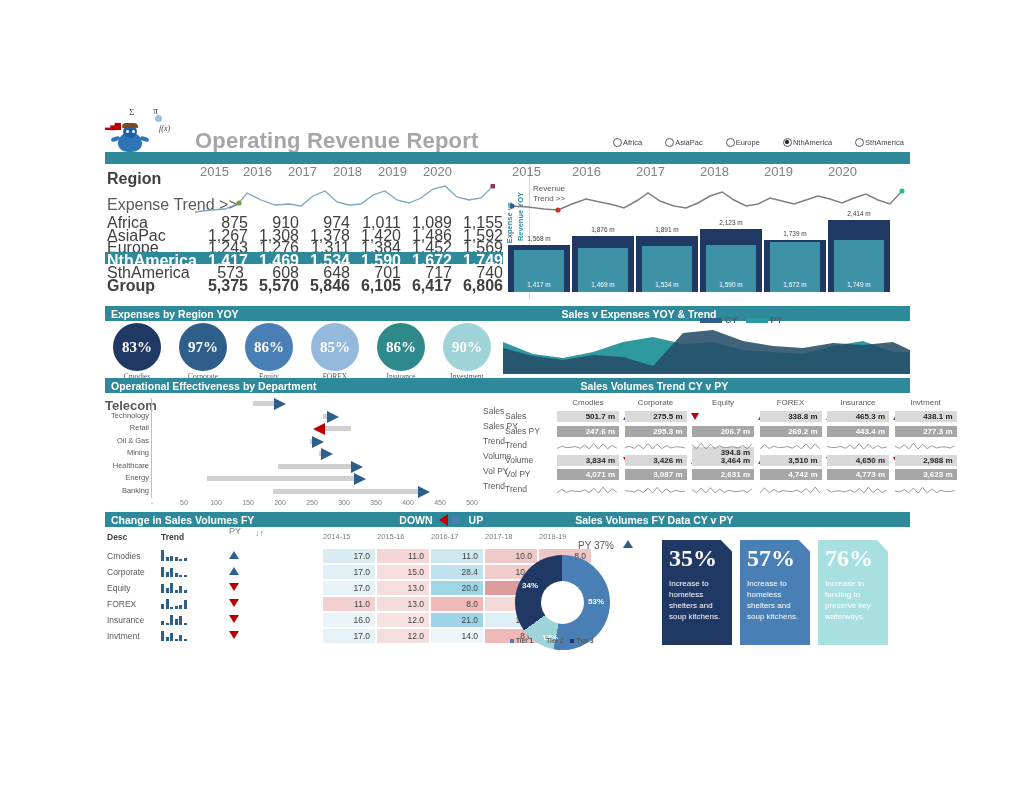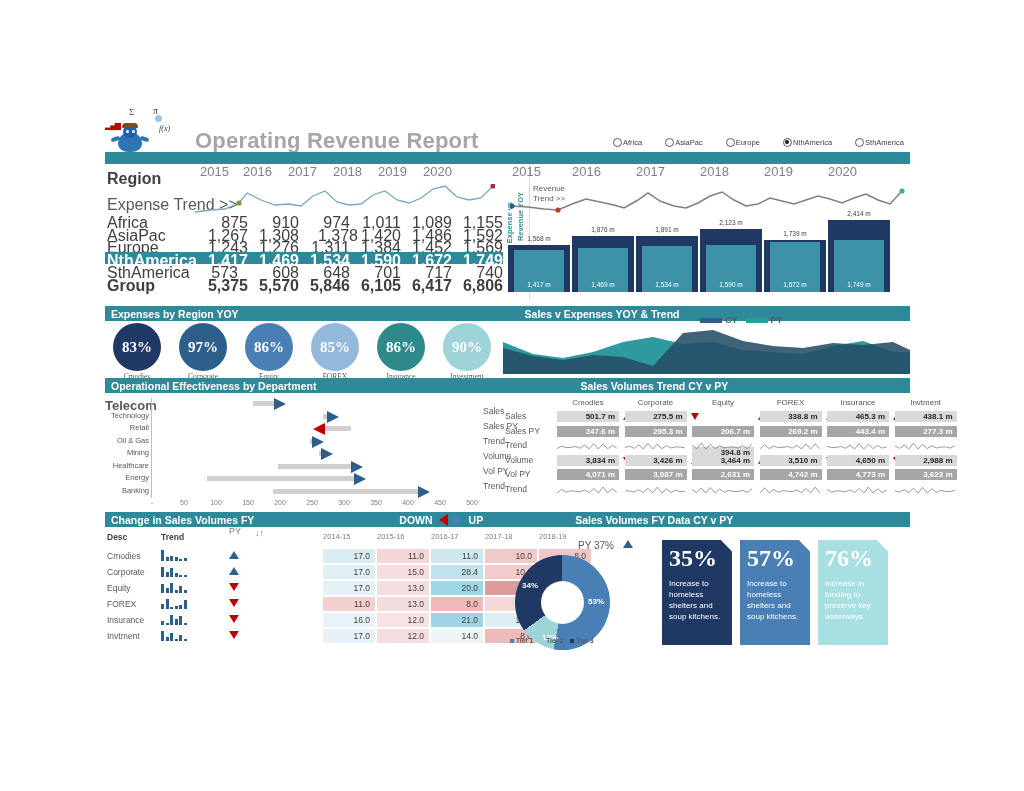--- a/index.html
+++ b/index.html
@@ -158,21 +158,21 @@
             <span class="v" style="left:146px;">910</span>
             <span class="v" style="left:197px;">974</span>
             <span class="v" style="left:248px;">1,011</span>
             <span class="v" style="left:299px;">1,089</span>
             <span class="v" style="left:350px;">1,155</span>
           </div>
           <div class="trow" style="top:62.6px;">
             <span class="lbl">AsiaPac</span>
             <span class="v" style="left:95px;">1,267</span>
             <span class="v" style="left:146px;">1,308</span>
-            <span class="v" style="left:205px;">1,378</span>
+            <span class="v" style="left:197px;">1,378</span>
             <span class="v" style="left:248px;">1,420</span>
             <span class="v" style="left:299px;">1,486</span>
             <span class="v" style="left:350px;">1,592</span>
           </div>
           <div class="trow" style="top:75.2px;">
             <span class="lbl">Europe</span>
             <span class="v" style="left:95px;">1,243</span>
             <span class="v" style="left:146px;">1,276</span>
             <span class="v" style="left:197px;">1,311</span>
             <span class="v" style="left:248px;">1,384</span>
@@ -183,21 +183,21 @@
             <span class="lbl">NthAmerica</span>
             <span class="v" style="left:95px;">1,417</span>
             <span class="v" style="left:146px;">1,469</span>
             <span class="v" style="left:197px;">1,534</span>
             <span class="v" style="left:248px;">1,590</span>
             <span class="v" style="left:299px;">1,672</span>
             <span class="v" style="left:350px;">1,749</span>
           </div>
           <div class="trow" style="top:100.4px;">
             <span class="lbl">SthAmerica</span>
-            <span class="v" style="left:85px;">573</span>
+            <span class="v" style="left:91px;">573</span>
             <span class="v" style="left:146px;">608</span>
             <span class="v" style="left:197px;">648</span>
             <span class="v" style="left:248px;">701</span>
             <span class="v" style="left:299px;">717</span>
             <span class="v" style="left:350px;">740</span>
           </div>
           <div class="trow grp" style="top:113px;">
             <span class="lbl">Group</span>
             <span class="v" style="left:95px;">5,375</span>
             <span class="v" style="left:146px;">5,570</span>
@@ -253,21 +253,21 @@
           <div style="position:absolute;left:264px;top:66px;width:62px;text-align:center;font-size:6.5px;color:#404040;">1,739 m</div>
           <div style="position:absolute;left:270px;top:117px;width:50px;text-align:center;font-size:6.5px;color:#fff;">1,672 m</div>
           <div style="position:absolute;left:328px;top:56px;width:62px;height:72px;background:#1f3864;"></div>
           <div style="position:absolute;left:334px;top:76px;width:50px;height:52px;background:#3e92a8;"></div>
           <div style="position:absolute;left:328px;top:46px;width:62px;text-align:center;font-size:6.5px;color:#404040;">2,414 m</div>
           <div style="position:absolute;left:334px;top:117px;width:50px;text-align:center;font-size:6.5px;color:#fff;">1,749 m</div>
         </div>
     </div>
   </div>
 
-  <div class="bar" style="position:absolute;left:0;top:206px;width:805px;">
+  <div class="bar" style="position:absolute;left:0;top:206px;width:805px;gap:37px;">
     <span class="t1">Expenses by Region YOY</span>
     <span style="margin-left:286px;">Sales v Expenses YOY &amp; Trend</span>
   </div>
 
   <div id="circles">
       <div class="circ" style="left:8px;top:223px;width:48px;height:48px;background:#1f3864;">83%</div>
       <div class="circlbl" style="left:2px;top:272px;width:60px;">Cmodies</div>
       <div class="circ" style="left:74px;top:223px;width:48px;height:48px;background:#2e5f8a;">97%</div>
       <div class="circlbl" style="left:68px;top:272px;width:60px;">Corporate</div>
       <div class="circ" style="left:140px;top:223px;width:48px;height:48px;background:#4a7fb5;">86%</div>

